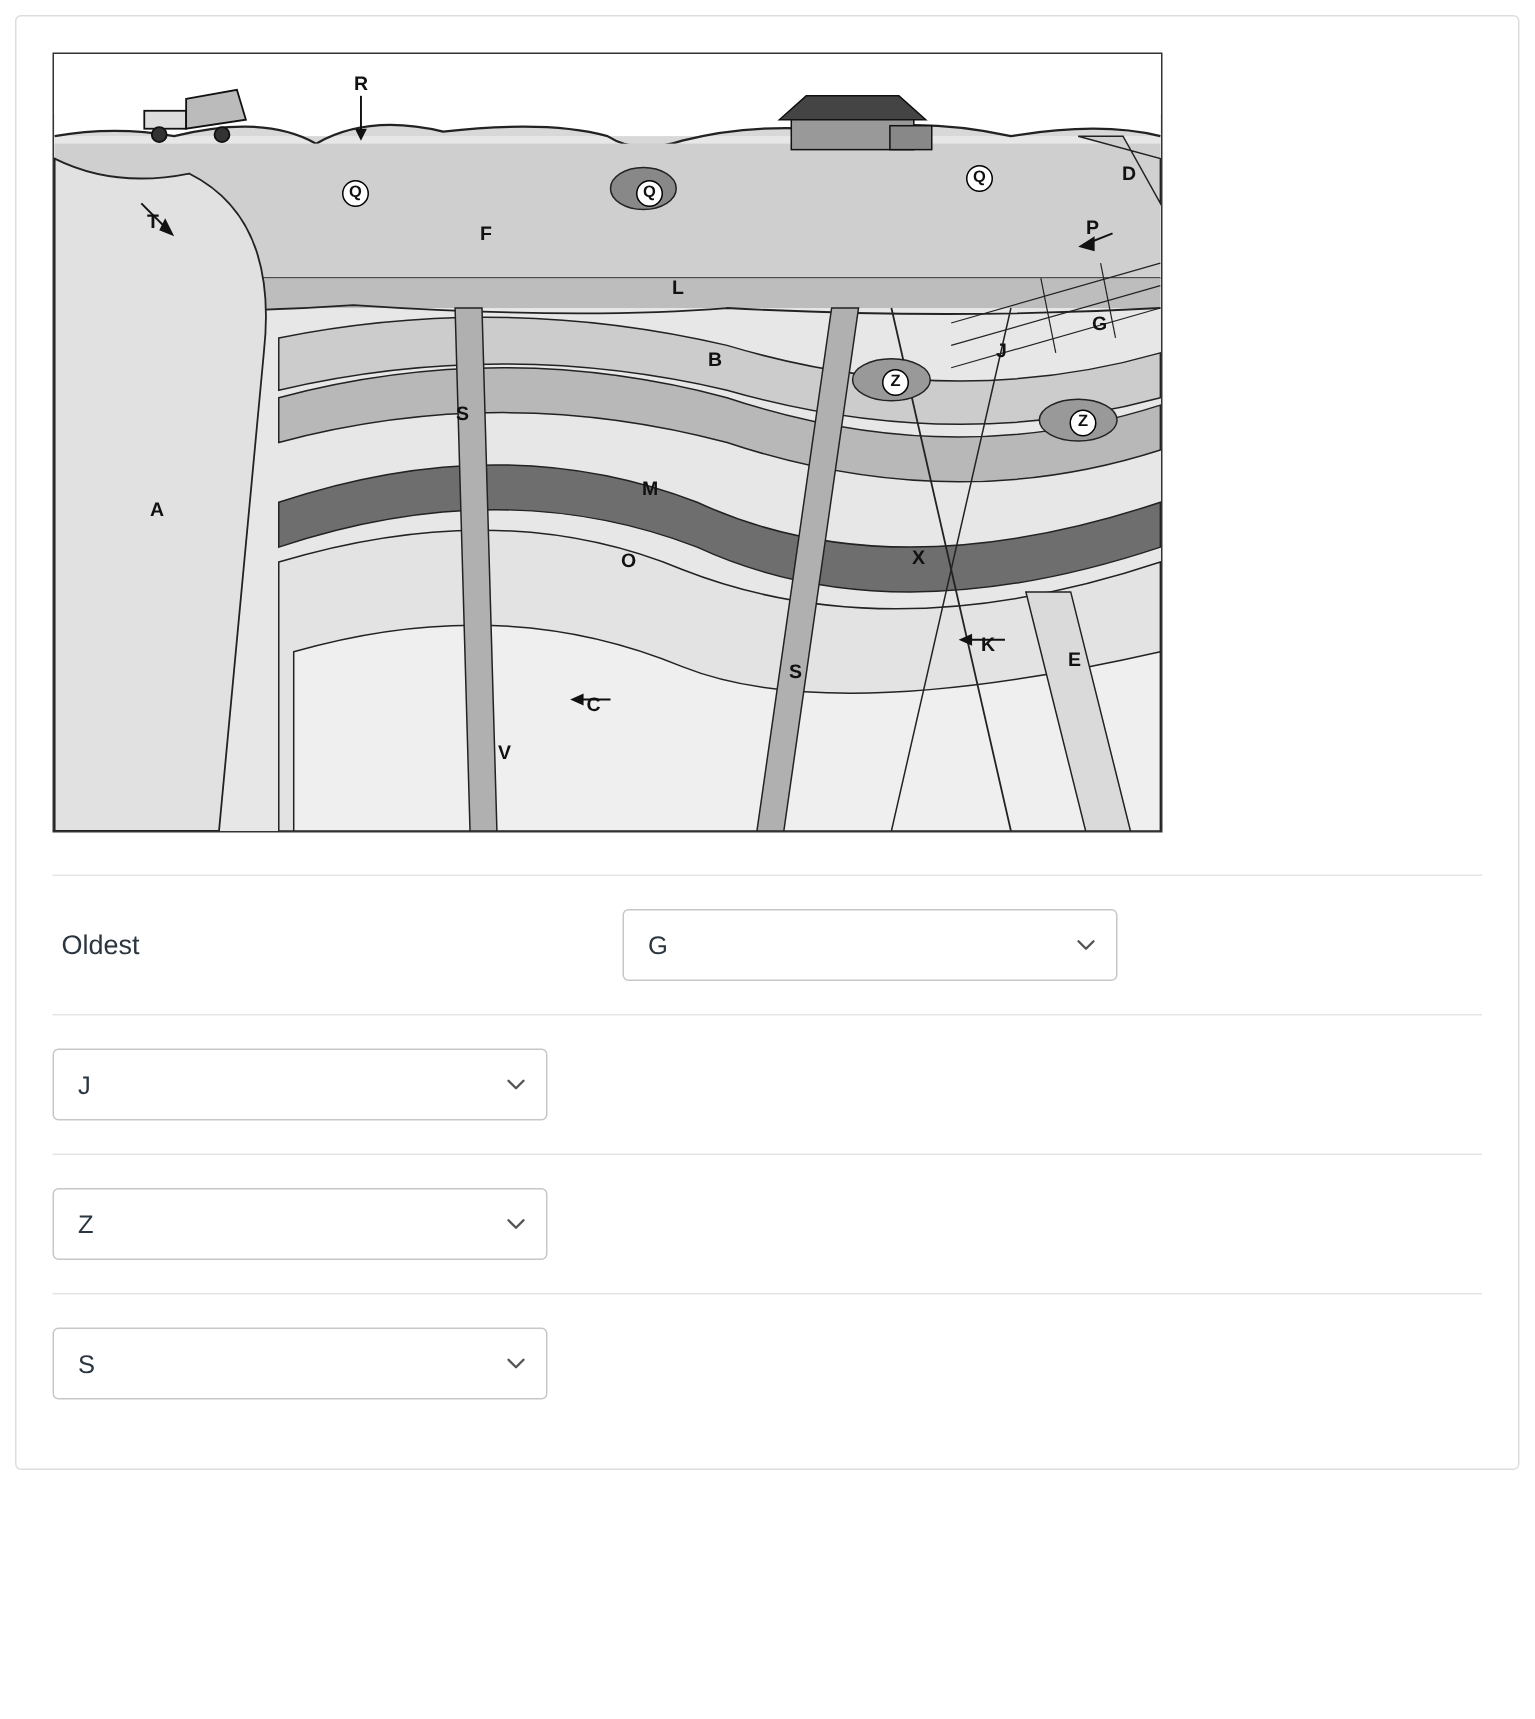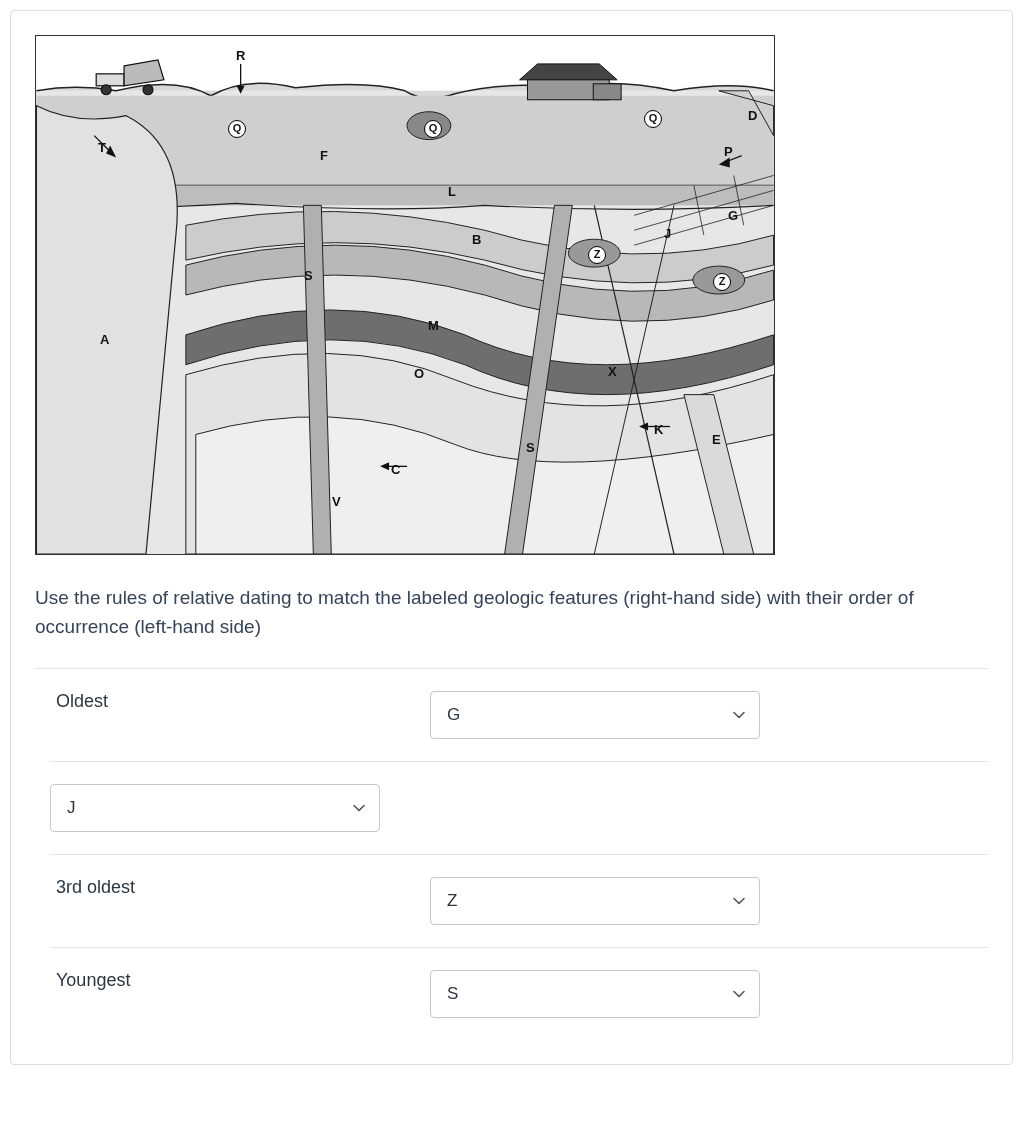--- a/index.html
+++ b/index.html
@@ -49,23 +49,23 @@
     font-size: 19px;
     color: #374457;
     line-height: 1.55;
     margin-bottom: 26px;
   }
   .match-table {
     border-top: 1px solid #e5e5e5;
   }
   .match-row {
     display: flex;
+    align-items: center;
     border-bottom: 1px solid #e5e5e5;
     padding: 22px 0;
-    margin-left: 15px;
   }
   .match-row:last-child { border-bottom: none; }
   .match-label {
     flex: 0 0 380px;
     font-size: 18px;
     color: #2c3640;
     padding-left: 6px;
   }
   .match-select {
     position: relative;
@@ -189,21 +189,20 @@
     <span class="dlabel" style="left:392px; top:282px;">M</span>
     <span class="dlabel" style="left:378px; top:330px;">O</span>
     <span class="dlabel" style="left:572px; top:328px;">X</span>
     <span class="dlabel" style="left:618px; top:386px;">K</span>
     <span class="dlabel" style="left:676px; top:396px;">E</span>
     <span class="dlabel" style="left:490px; top:404px;">S</span>
     <span class="dlabel" style="left:355px; top:426px;">C</span>
     <span class="dlabel" style="left:296px; top:458px;">V</span>
   </div>
 
-  <p class="prompt">Use the rules of relative dating to match the labeled geologic features (right-hand side) with their order of occurrence (left-hand side)</p>
 
   <div class="match-table">
 
     <div class="match-row">
       <div class="match-label">Oldest</div>
       <div class="match-select">
         <select><option value="G">G</option><option value="J">J</option><option value="Z">Z</option><option value="S">S</option></select>
         <span class="chev">
           <svg width="14" height="14" viewBox="0 0 14 14">
               <path d="M2 4.5 L7 9.5 L12 4.5" fill="none" stroke="#555" stroke-width="1.6" stroke-linecap="round" stroke-linejoin="round"></path>
@@ -217,33 +216,31 @@
         <select><option value="G">G</option><option value="J" selected="">J</option><option value="Z">Z</option><option value="S">S</option></select>
         <span class="chev">
           <svg width="14" height="14" viewBox="0 0 14 14">
               <path d="M2 4.5 L7 9.5 L12 4.5" fill="none" stroke="#555" stroke-width="1.6" stroke-linecap="round" stroke-linejoin="round"></path>
             </svg>
         </span>
       </div>
     </div>
 
     <div class="match-row">
-      <div class="match-label">3rd oldest</div>
       <div class="match-select">
         <select><option value="G">G</option><option value="J">J</option><option value="Z" selected="">Z</option><option value="S">S</option></select>
         <span class="chev">
           <svg width="14" height="14" viewBox="0 0 14 14">
               <path d="M2 4.5 L7 9.5 L12 4.5" fill="none" stroke="#555" stroke-width="1.6" stroke-linecap="round" stroke-linejoin="round"></path>
             </svg>
         </span>
       </div>
     </div>
 
     <div class="match-row">
-      <div class="match-label">Youngest</div>
       <div class="match-select">
         <select><option value="G">G</option><option value="J">J</option><option value="Z">Z</option><option value="S" selected="">S</option></select>
         <span class="chev">
           <svg width="14" height="14" viewBox="0 0 14 14">
               <path d="M2 4.5 L7 9.5 L12 4.5" fill="none" stroke="#555" stroke-width="1.6" stroke-linecap="round" stroke-linejoin="round"></path>
             </svg>
         </span>
       </div>
     </div>
 

